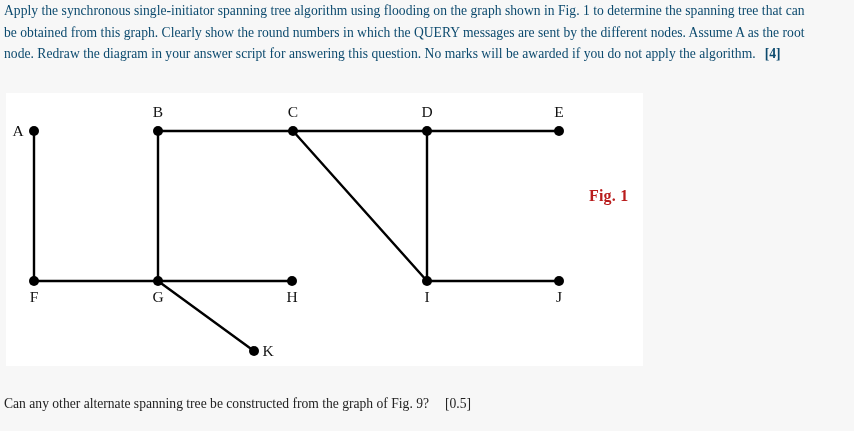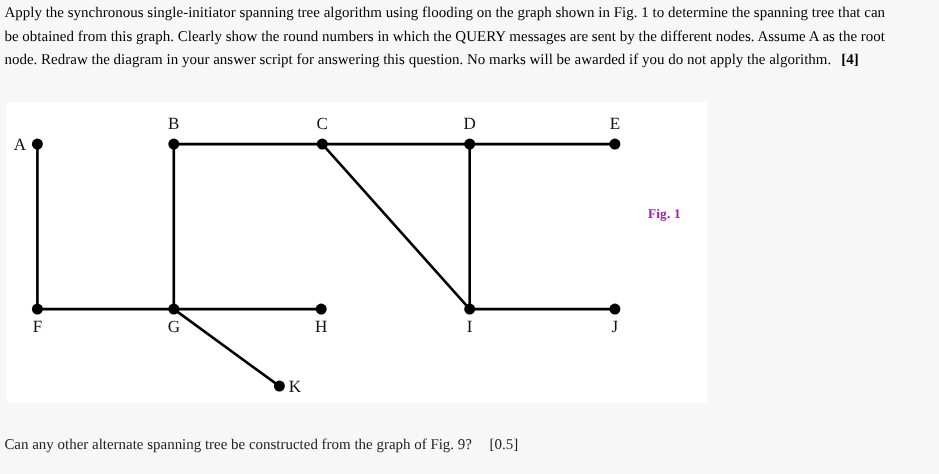--- a/index.html
+++ b/index.html
@@ -15,21 +15,21 @@
     overflow: hidden;
     position: relative;
   }
   #question-text {
     position: absolute;
     left: 4px;
     top: 0px;
     width: 806px;
     font-size: 13.6px;
     line-height: 21.5px;
-    color: #000000;
+    color: #0c4a6e;
     letter-spacing: 0.02px;
   }
   #question-text .marks {
     font-weight: bold;
     padding-left: 9px;
   }
   #figure-panel {
     position: absolute;
     left: 6px;
     top: 93px;
@@ -56,23 +56,23 @@
   }
   .graph-node-label {
     font-family: "Liberation Serif", "DejaVu Serif", serif;
     font-size: 15.5px;
     fill: #111111;
   }
   #figure-caption {
     position: absolute;
     left: 589px;
     top: 187px;
-    font-size: 12px;
+    font-size: 16px;
     font-weight: bold;
-    color: #a21caf;
+    color: #b91c1c;
     letter-spacing: 0.2px;
   }
   #followup-text {
     position: absolute;
     left: 4px;
     top: 393px;
     width: 806px;
     font-size: 13.6px;
     line-height: 21px;
     color: #222222;

